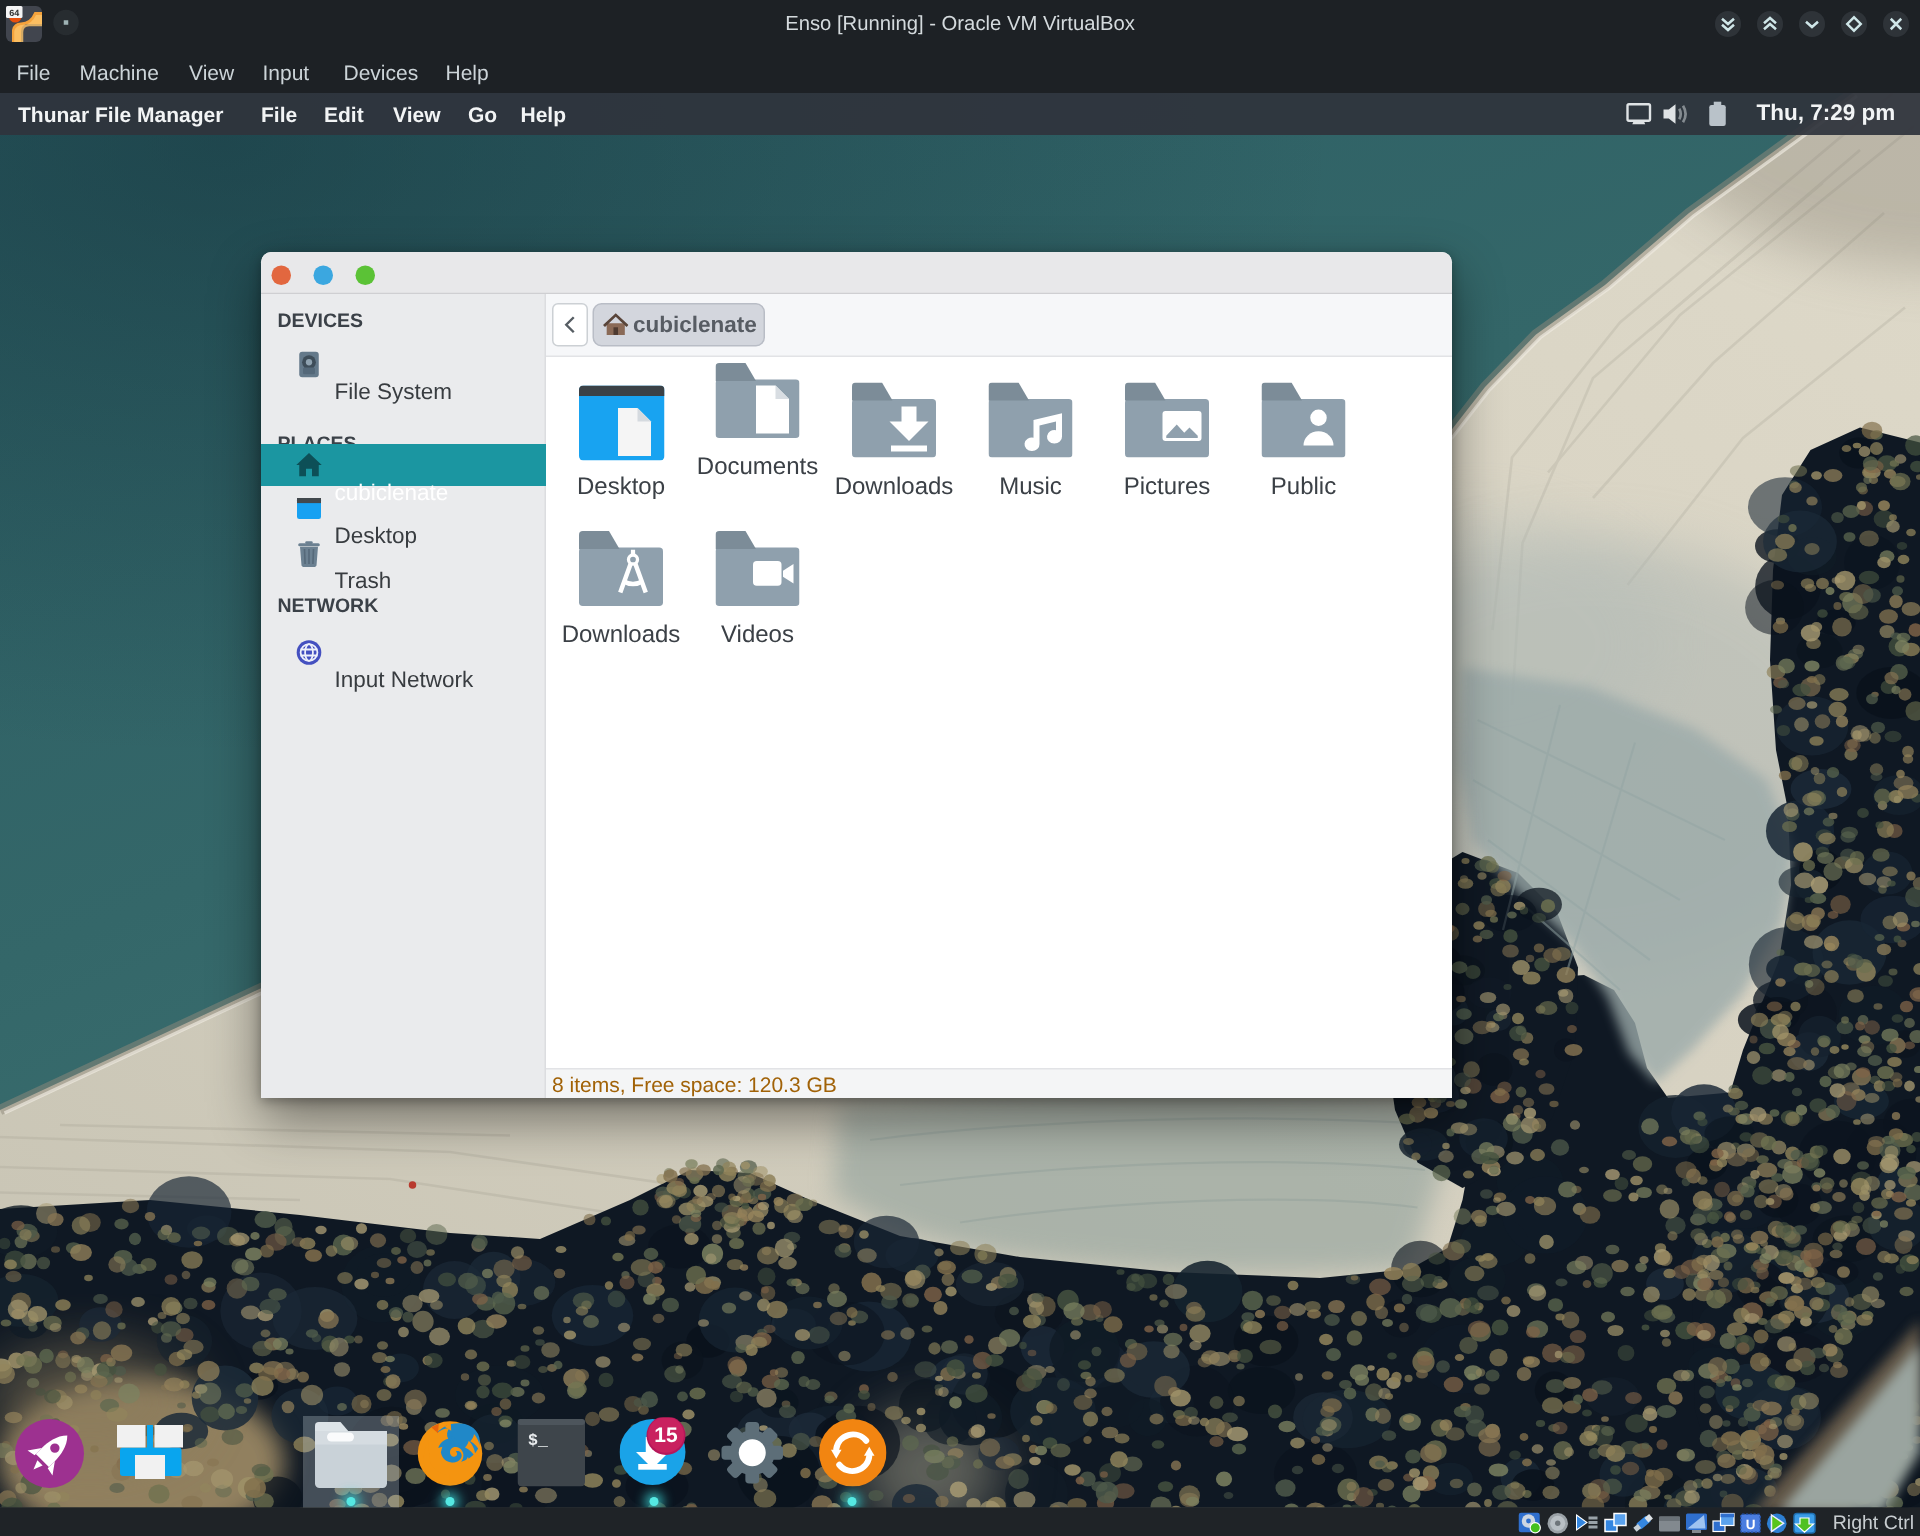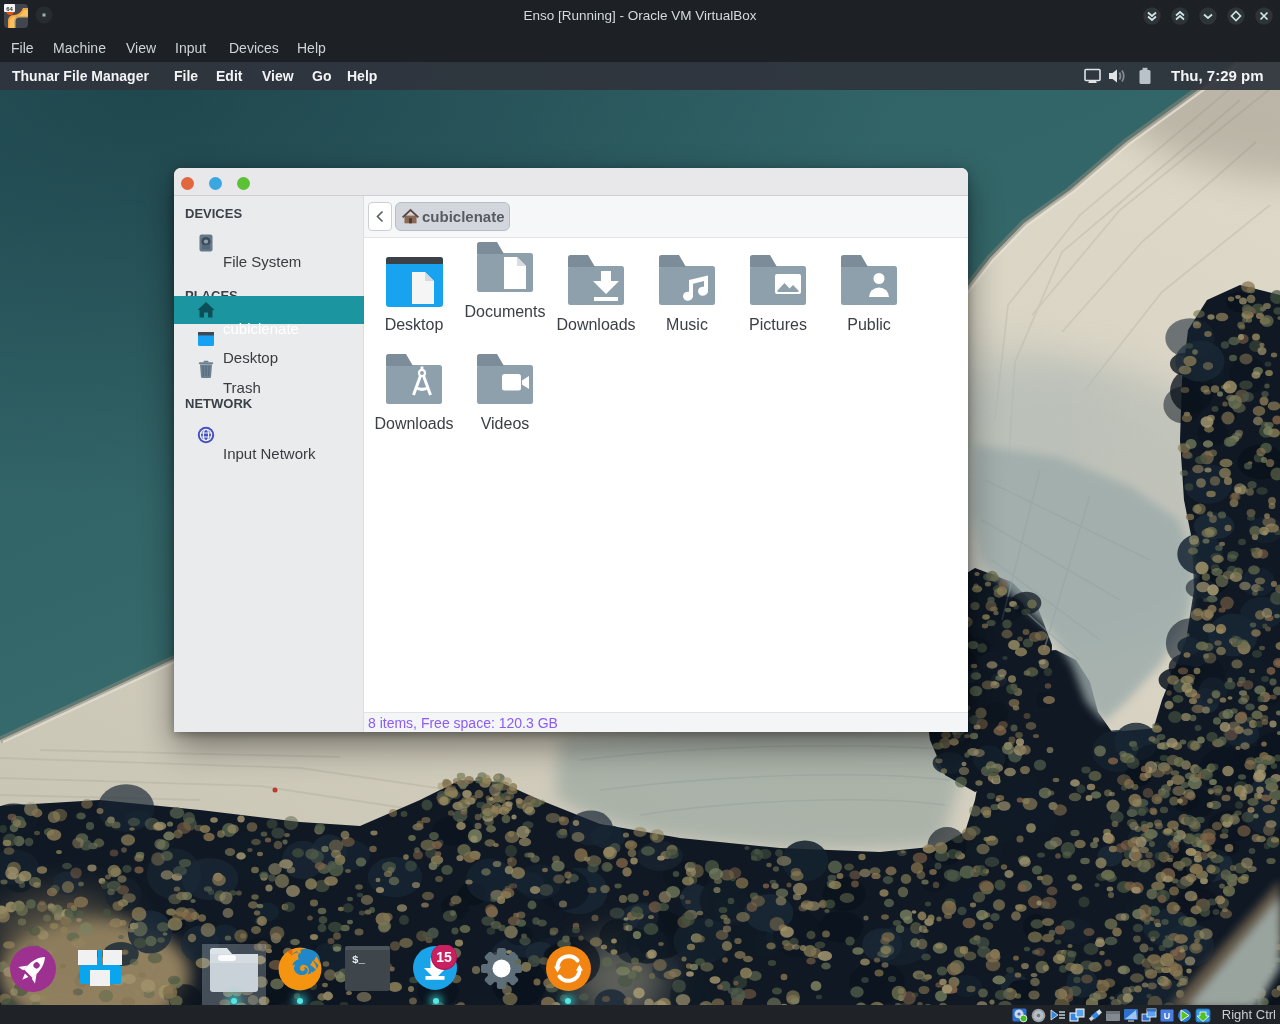--- a/index.html
+++ b/index.html
@@ -17,21 +17,21 @@
 #wtitle{top:0;left:0;width:794px;height:28px;background:#e8e8ea;border-radius:7px 7px 0 0;border-bottom:1px solid #cfcfd2}
 #wtitle .t{position:absolute;width:100%;text-align:center;top:6px;font-size:14px;color:#7b818c}
 .dot{position:absolute;top:9px;width:13px;height:13px;border-radius:50%}
 #sidebar{top:28px;left:0;width:190px;height:536px;background:#eaebed;border-right:1px solid #dcdde0}
 .shead{position:absolute;left:11px;font-size:13px;font-weight:bold;color:#3b4148}
 .srow{position:absolute;left:0;width:190px;height:28px;font-size:15px;color:#383c40}
 .srow .lbl{position:absolute;left:49px;top:24px}
 .srow .ic{position:absolute;left:23px;top:5px;width:18px;height:18px}
 #main{top:28px;left:190px;width:604px;height:536px;background:#fff}
 #toolbar{top:0;left:0;width:604px;height:42px;background:#f6f7f9;border-bottom:1px solid #e2e3e6}
-#statusbar{top:516px;left:0;width:604px;height:20px;background:#f4f5f6;border-top:1px solid #e2e3e6;font-size:14px;color:#8b5cf6}
+#statusbar{top:516px;left:0;width:604px;height:20px;background:#f4f5f6;border-top:1px solid #e2e3e6;font-size:14px;color:#a16207}
 .cell{position:absolute;width:90px;text-align:center}
 .cell .lab{position:absolute;top:61px;width:100%;font-size:16px;color:#3b4046}
 </style></head>
 <body>
 <div id="stage">
 <svg class="abs" style="top:62px;left:0" width="1280" height="943" viewBox="0 62 1280 943">
 <defs>
 <linearGradient id="wg" x1="0" y1="0" x2="0.75" y2="1">
 <stop offset="0" stop-color="#2b5c63"></stop>
           <stop offset="0.55" stop-color="#346769"></stop>

